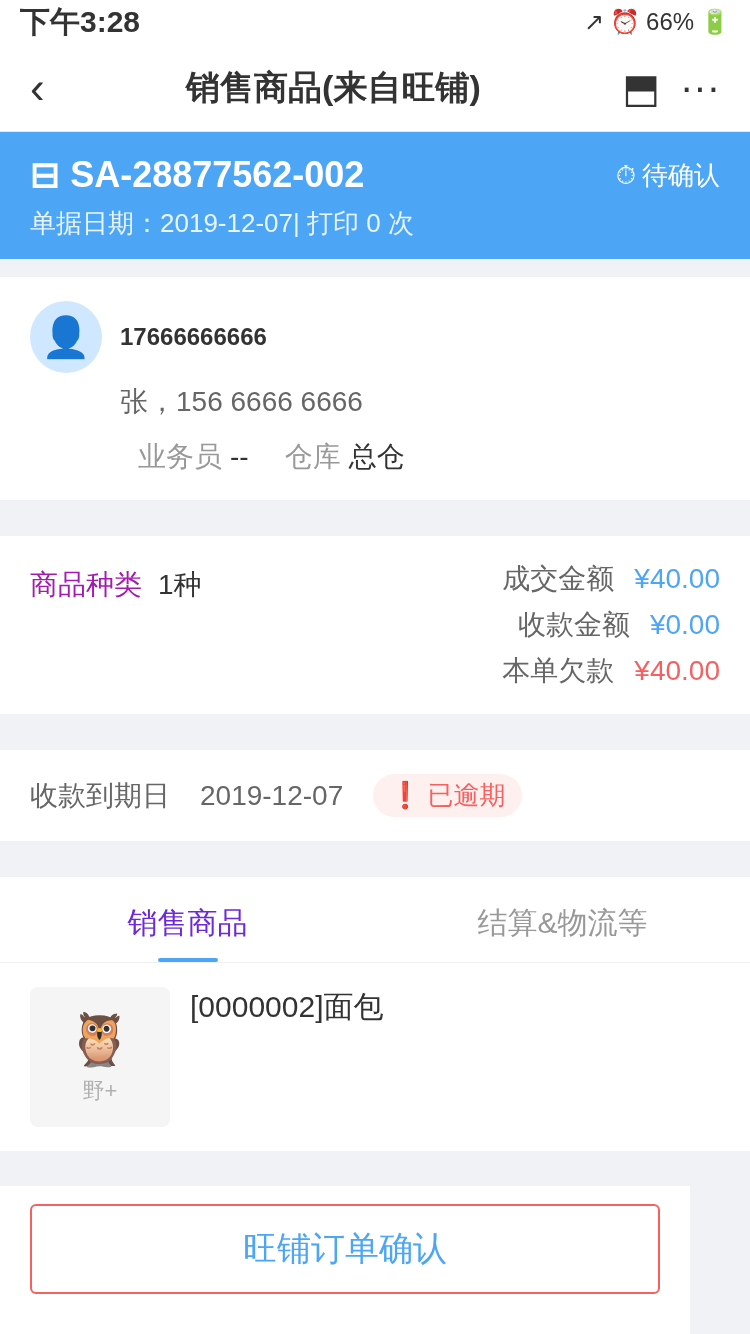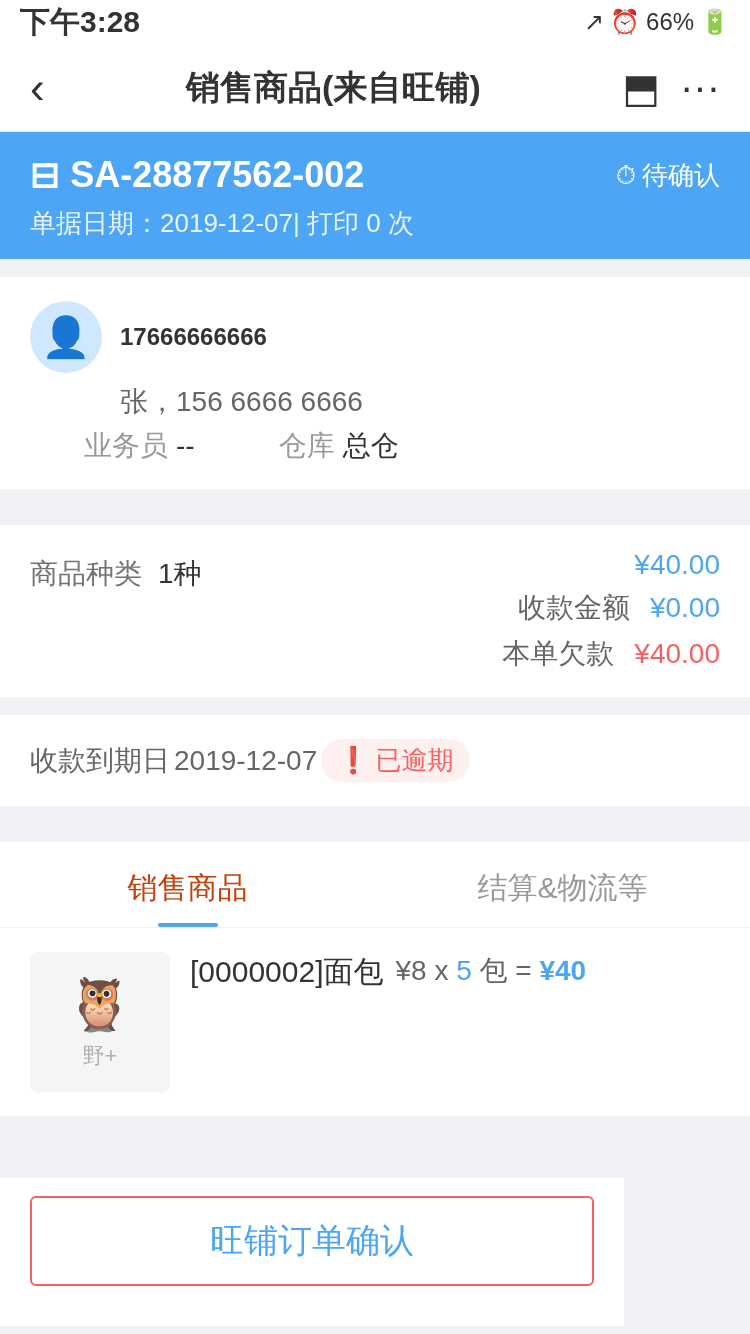--- a/index.html
+++ b/index.html
@@ -109,26 +109,26 @@
     }
     .customer-phone {
       font-size: 24px;
       font-weight: 600;
       color: #333;
     }
     .customer-detail {
       font-size: 28px;
       color: #666;
       margin-left: 90px;
-      margin-bottom: 6px;
+      margin-bottom: 17px;
     }
     .customer-meta {
       display: flex;
-      gap: 84px;
-      margin-left: 54px;
+      gap: 36px;
+      margin-left: 108px;
       margin-top: 6px;
       font-size: 28px;
       color: #666;
     }
     .meta-item { display: flex; align-items: center; gap: 8px; }
     .meta-label { color: #999; }
     .meta-value { color: #333; }
 
     
     .stats-section {
@@ -140,21 +140,21 @@
       align-items: flex-start;
     }
     .stats-left {
       display: flex;
       align-items: center;
       gap: 16px;
       font-size: 28px;
       color: #666;
       padding-top: 6px;
     }
-    .stats-label { color: #737373; }
+    .stats-label { color: #a21caf; }
     .stats-value { color: #333; font-weight: 500; }
     .stats-right {
       display: flex;
       flex-direction: column;
       align-items: flex-end;
       gap: 8px;
     }
     .stat-row {
       display: flex;
       align-items: center;
@@ -162,24 +162,24 @@
       font-size: 28px;
     }
     .stat-name { color: #666; }
     .stat-amount { color: #4da6f5; font-weight: 500; }
     .stat-amount.red { color: #f56060; }
 
     
     .due-section {
       background: #fff;
       padding: 24px 30px;
-      margin-top: 0;
-      display: flex;
-      align-items: center;
-      gap: 4px;
+      margin-top: 18px;
+      display: flex;
+      align-items: center;
+      gap: 30px;
       font-size: 28px;
       color: #666;
     }
     .overdue-badge {
       background: #fff0f0;
       color: #f56060;
       border-radius: 24px;
       padding: 4px 16px;
       font-size: 26px;
       display: flex;
@@ -196,21 +196,21 @@
     }
     .tab {
       flex: 1;
       text-align: center;
       padding: 26px 0 18px;
       font-size: 30px;
       color: #999;
       position: relative;
     }
     .tab.active {
-      color: #c2410c;
+      color: #6d28d9;
     }
     .tab.active::after {
       content: '';
       position: absolute;
       bottom: 0;
       left: 50%;
       transform: translateX(-50%);
       width: 60px;
       height: 4px;
       background: #4da6f5;
@@ -259,23 +259,23 @@
 
     
     .bottom-area {
       background: #f0f2f5;
       height: 260px;
     }
 
     
     .confirm-bar {
       position: fixed;
-      bottom: 8px;
+      bottom: 0;
       left: 0;
-      width: 624px;
+      width: 690px;
       background: #fff;
       padding: 18px 30px 40px;
     }
     .confirm-btn {
       width: 100%;
       height: 90px;
       border: 2px solid #f56060;
       background: #fff;
       color: #4da6f5;
       font-size: 34px;
@@ -352,20 +352,21 @@
 
 <div class="divider"></div>
 
 <div class="stats-section">
   <div class="stats-left">
     <span class="stats-label">商品种类</span>
     <span class="stats-value">1种</span>
   </div>
   <div class="stats-right">
     <div class="stat-row">
+      <span class="stat-name">成交金额</span>
       <span class="stat-amount">¥40.00</span>
     </div>
     <div class="stat-row">
       <span class="stat-name">收款金额</span>
       <span class="stat-amount">¥0.00</span>
     </div>
     <div class="stat-row">
       <span class="stat-name">本单欠款</span>
       <span class="stat-amount red">¥40.00</span>
     </div>
@@ -396,28 +397,20 @@
 
 <div class="product-section">
   <div class="product-thumb">
     <span class="thumb-owl">🦉</span>
     <span class="thumb-plus">野+</span>
   </div>
   <div class="product-info">
     <div class="product-name">
       <span>[0000002]</span><span>面包</span>
     </div>
-    <div class="product-price">
-      <span>¥8</span>
-      <span>x</span>
-      <span class="qty">5</span>
-      <span>包</span>
-      <span>=</span>
-      <span class="total">¥40</span>
-    </div>
   </div>
 </div>
 
 <div class="bottom-area"></div>
 
 <div class="confirm-bar">
   <button class="confirm-btn">
     <span>旺铺订单确认</span>
   </button>
 </div>

